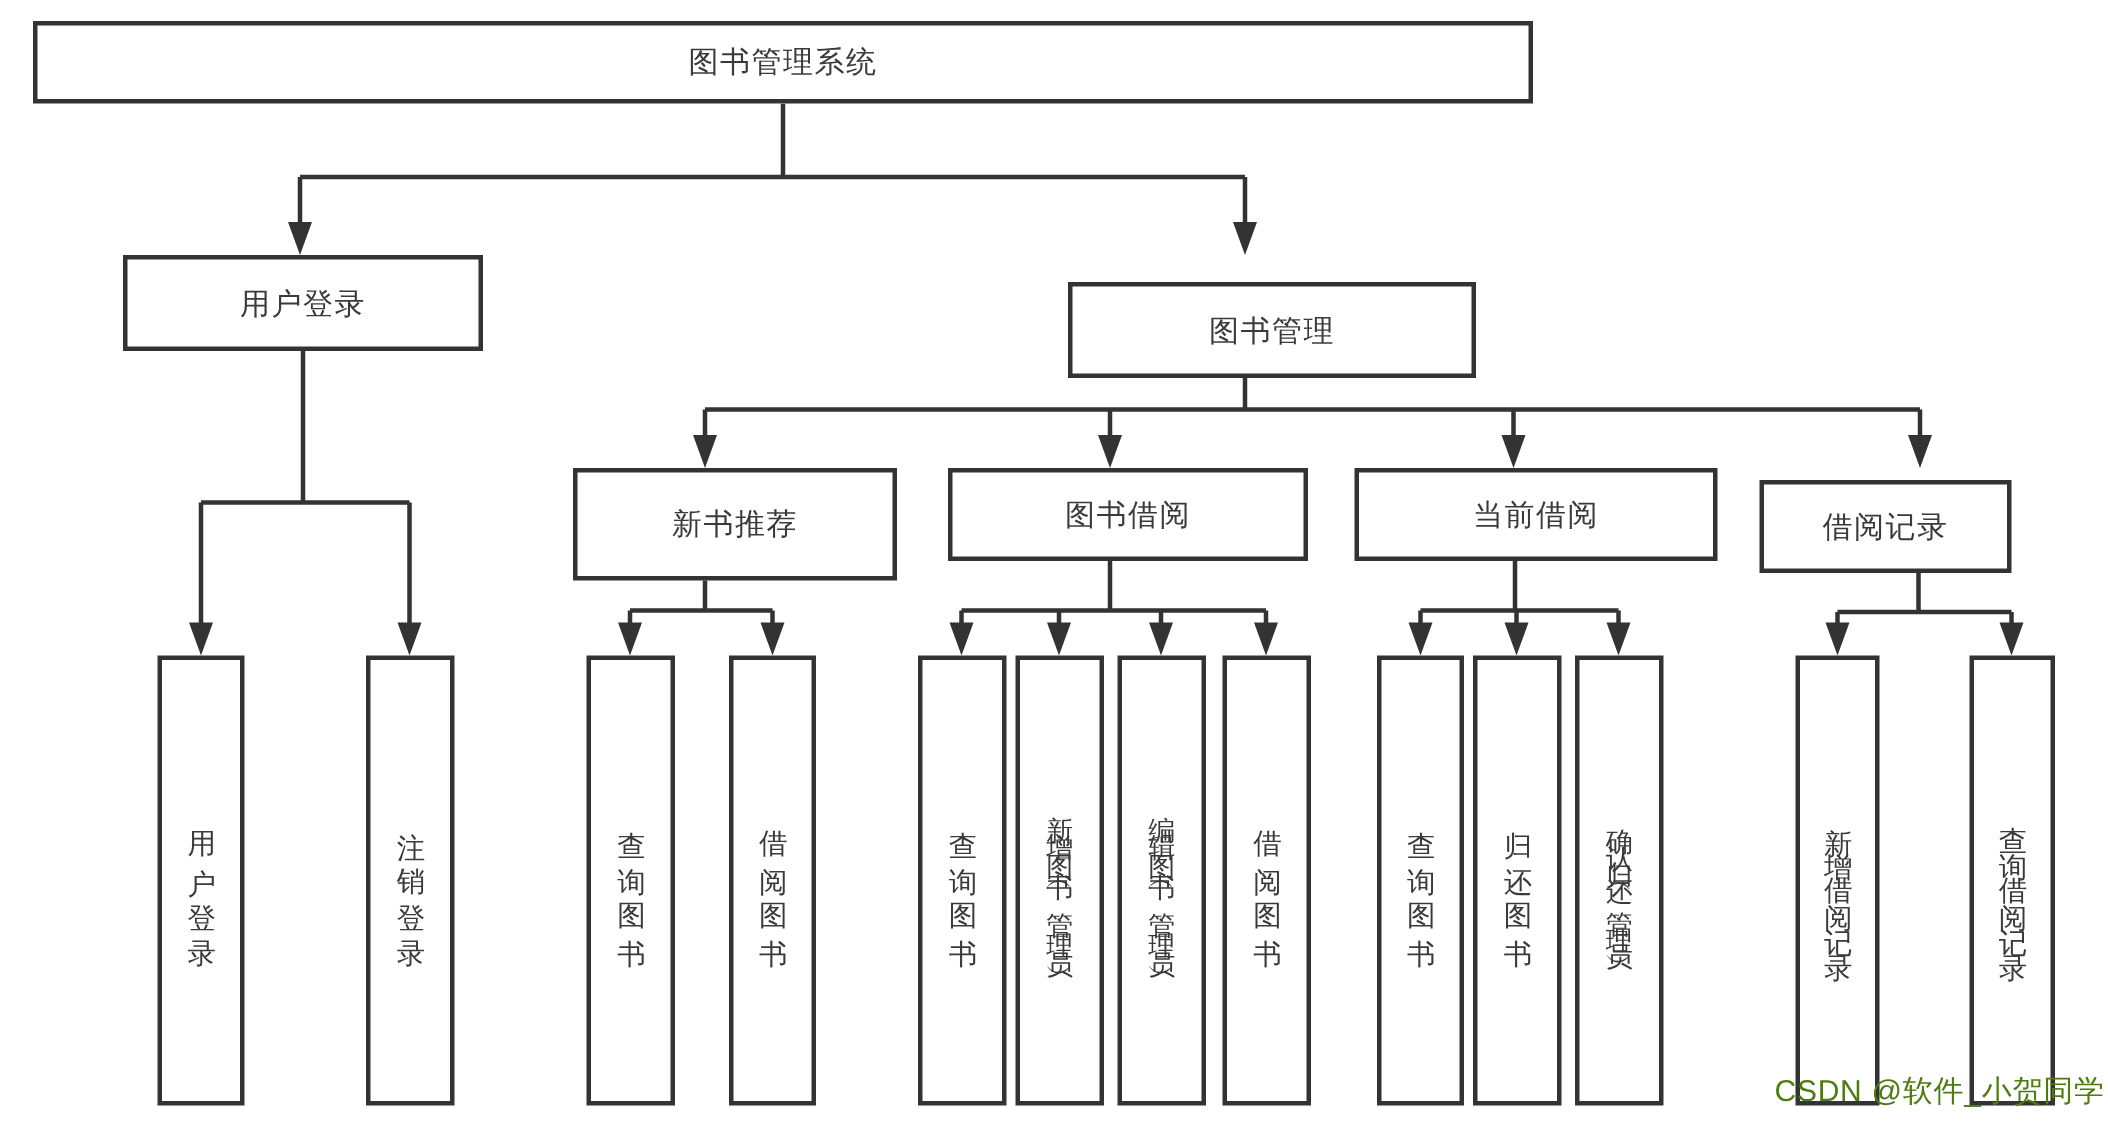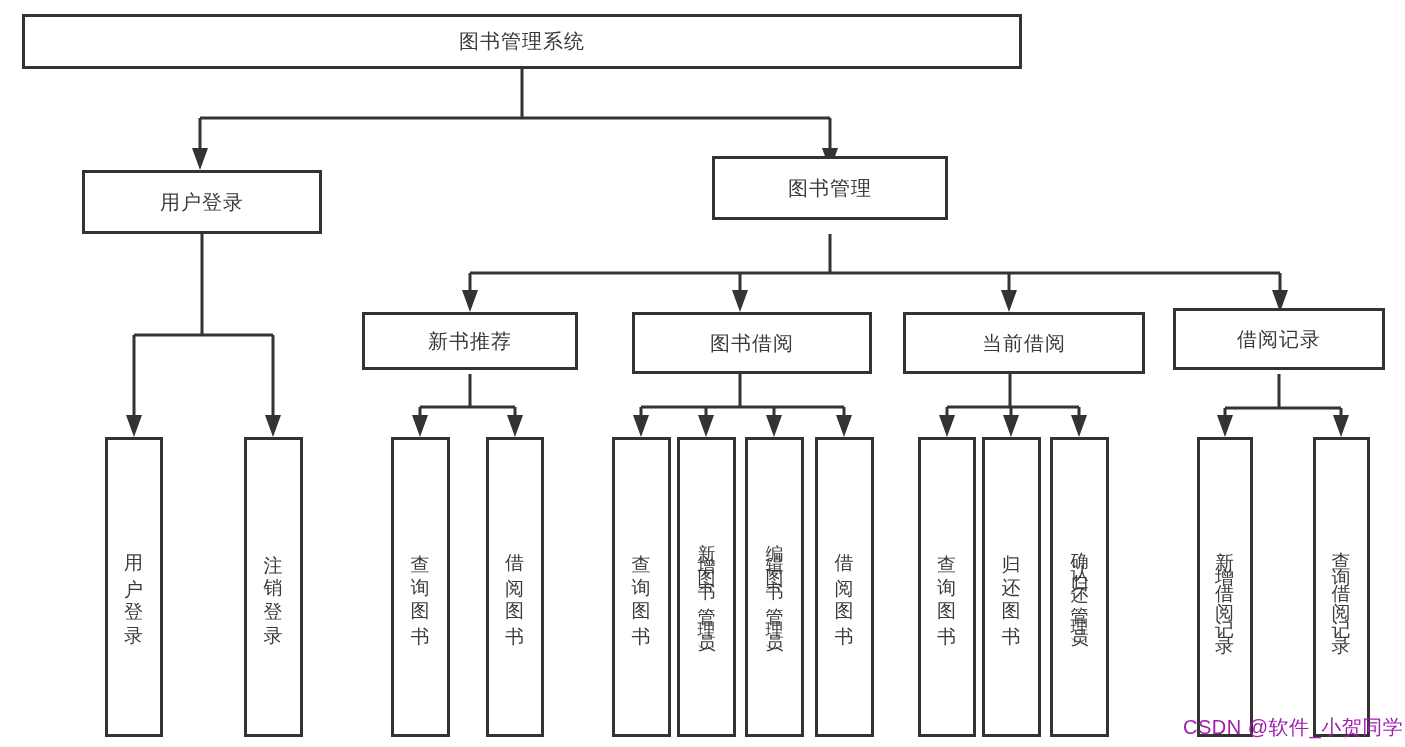--- a/index.html
+++ b/index.html
@@ -18,21 +18,21 @@
   .node.v{font-size:19px;}
   .node.v .vlabel{
     writing-mode:vertical-rl;text-orientation:mixed;white-space:nowrap;
     display:block;line-height:1;
   }
   .v4 .vlabel{letter-spacing:24px;}
   .v6 .vlabel{letter-spacing:17px;}
   .v8 .vlabel{font-size:18px;letter-spacing:13px;}
   .v9 .vlabel{font-size:18px;letter-spacing:11px;}
   .watermark{
-    position:absolute;left:1183px;top:714px;font-size:20px;color:#a21caf;
+    position:absolute;left:1183px;top:714px;font-size:20px;color:#4d7c0f;
     white-space:nowrap;letter-spacing:0.5px;text-align:right;
   }
 </style>
 </head>
 <body>
 
 <div class="canvas">
 
   <svg class="wires" viewBox="0 0 1405 747">
     <g>
@@ -73,26 +73,26 @@
     <g>
       <path d="M1279,374 V408 M1225,408 H1341 M1225,408 V417 M1341,408 V417"></path>
       <polygon points="1217,415 1233,415 1225,437"></polygon>
       <polygon points="1333,415 1349,415 1341,437"></polygon>
     </g>
   </svg>
 
   <div class="node h" style="left:22px;top:14px;width:1000px;height:55px">图书管理系统</div>
 
   <div class="node h" style="left:82px;top:170px;width:240px;height:64px">用户登录</div>
-  <div class="node h" style="left:712px;top:156px;width:236px;height:64px">图书管理</div>
+  <div class="node h" style="left:712px;top:188px;width:272px;height:64px">图书管理</div>
 
-  <div class="node h" style="left:362px;top:312px;width:216px;height:58px">新书推荐</div>
+  <div class="node h" style="left:382px;top:312px;width:216px;height:75px">新书推荐</div>
   <div class="node h" style="left:632px;top:312px;width:240px;height:62px">图书借阅</div>
   <div class="node h" style="left:903px;top:312px;width:242px;height:62px">当前借阅</div>
-  <div class="node h" style="left:1173px;top:308px;width:212px;height:62px">借阅记录</div>
+  <div class="node h" style="left:1173px;top:320px;width:168px;height:62px">借阅记录</div>
 
   <div class="node v v4" style="left:105px;top:437px;width:58px;height:300px">
     <span class="vlabel">用户登录</span>
   </div>
   <div class="node v v4" style="left:244px;top:437px;width:59px;height:300px">
     <span class="vlabel">注销登录</span>
   </div>
 
   <div class="node v v4" style="left:391px;top:437px;width:59px;height:300px">
     <span class="vlabel">查询图书</span>

